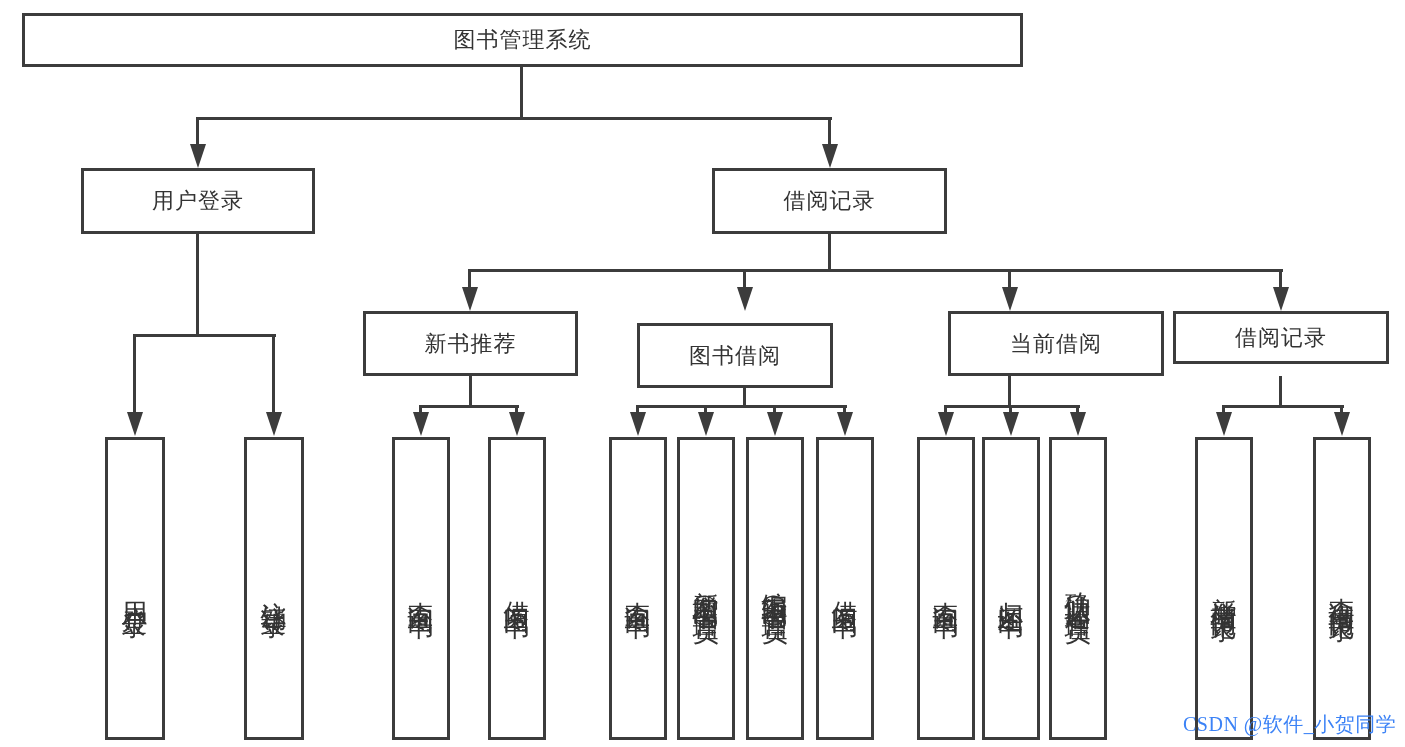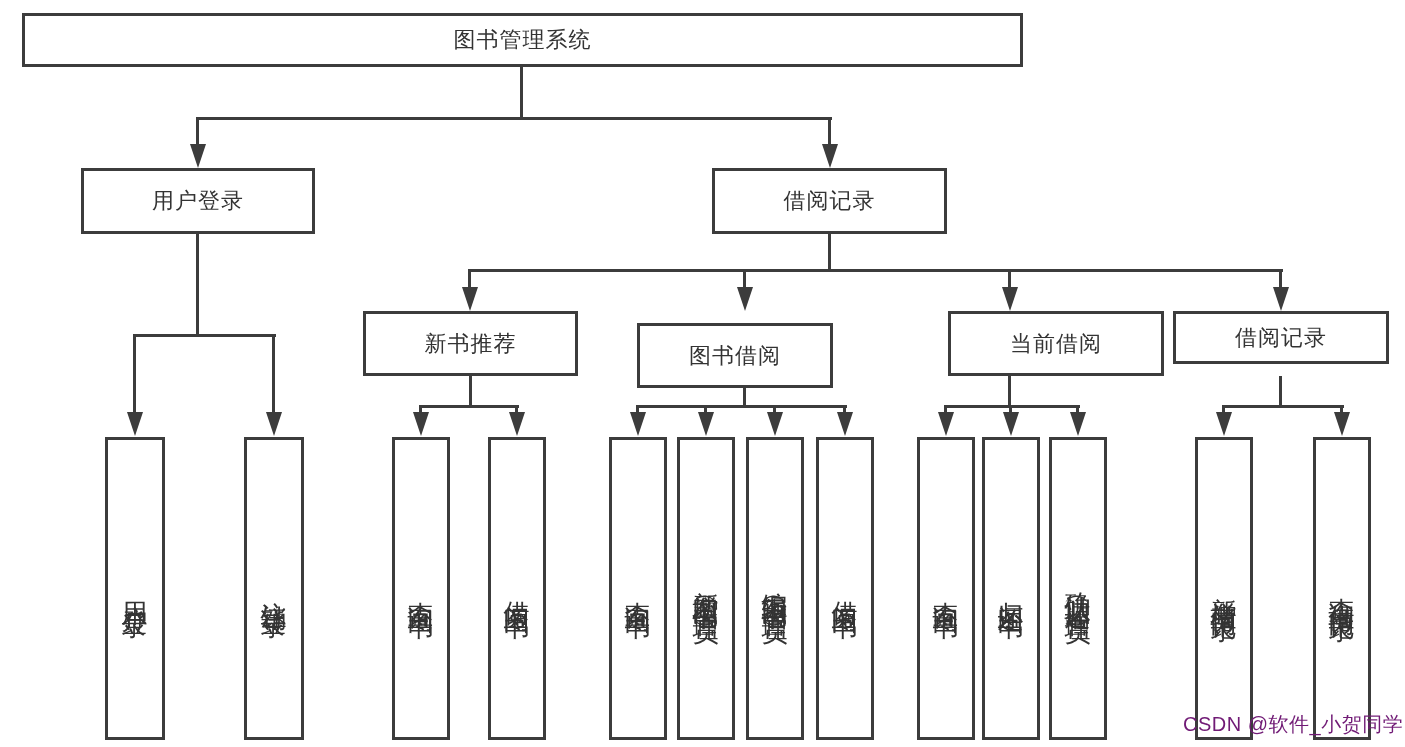--- a/index.html
+++ b/index.html
@@ -53,23 +53,24 @@
     border-right: 8px solid transparent;
     border-top: 24px solid #3c3c3c;
     z-index: 1;
   }
   .watermark {
     position: absolute;
     left: 1183px;
     top: 711px;
     font-size: 20px;
     letter-spacing: 0.5px;
-    color: #701a75;
+    color: #3b82f6;
     z-index: 3;
     white-space: nowrap;
+    font-family: Liberation Serif, serif;
   }
 </style>
 </head>
 <body>
 
 <div class="canvas">
 
   <div class="vl" style="left:520px;top:66px;height:53px;"></div>
   <div class="hl" style="left:196px;top:117px;width:636px;"></div>
   <div class="vl" style="left:196px;top:117px;height:30px;"></div>

